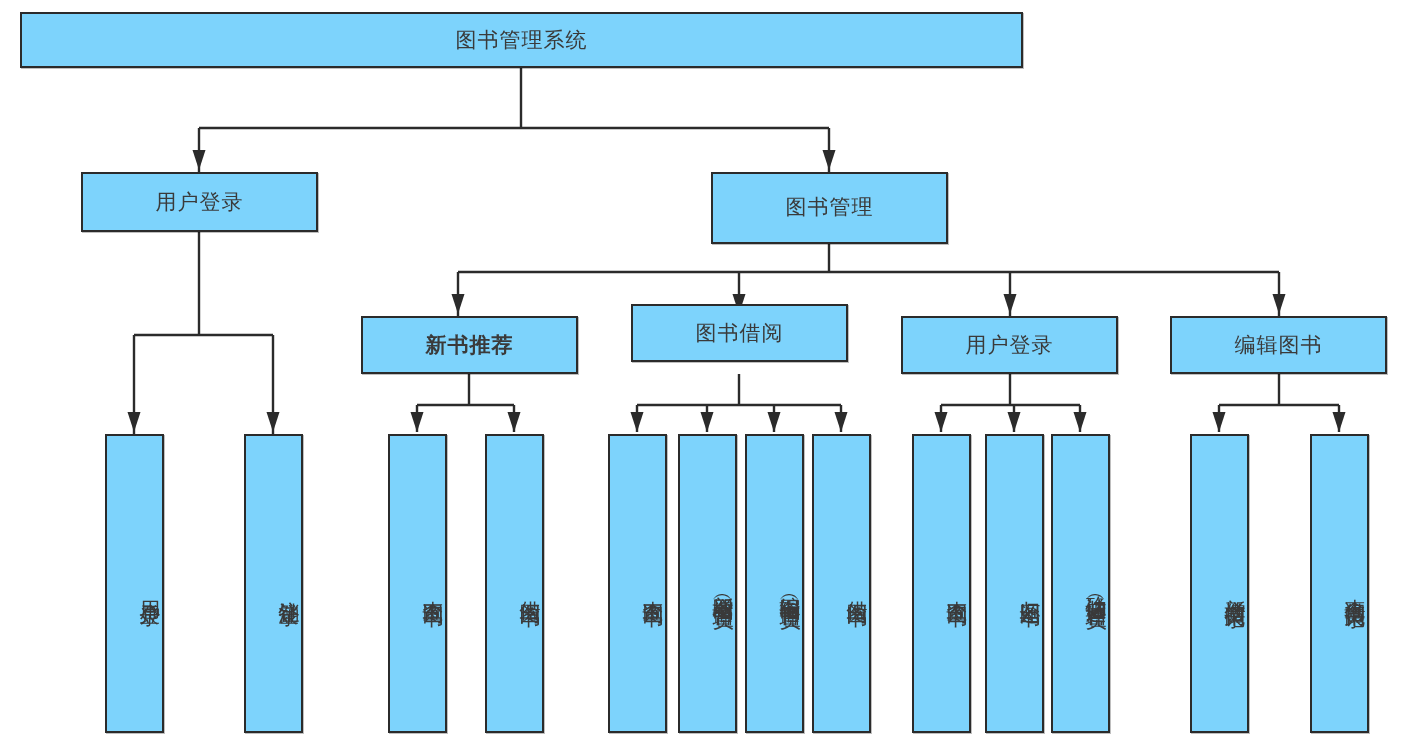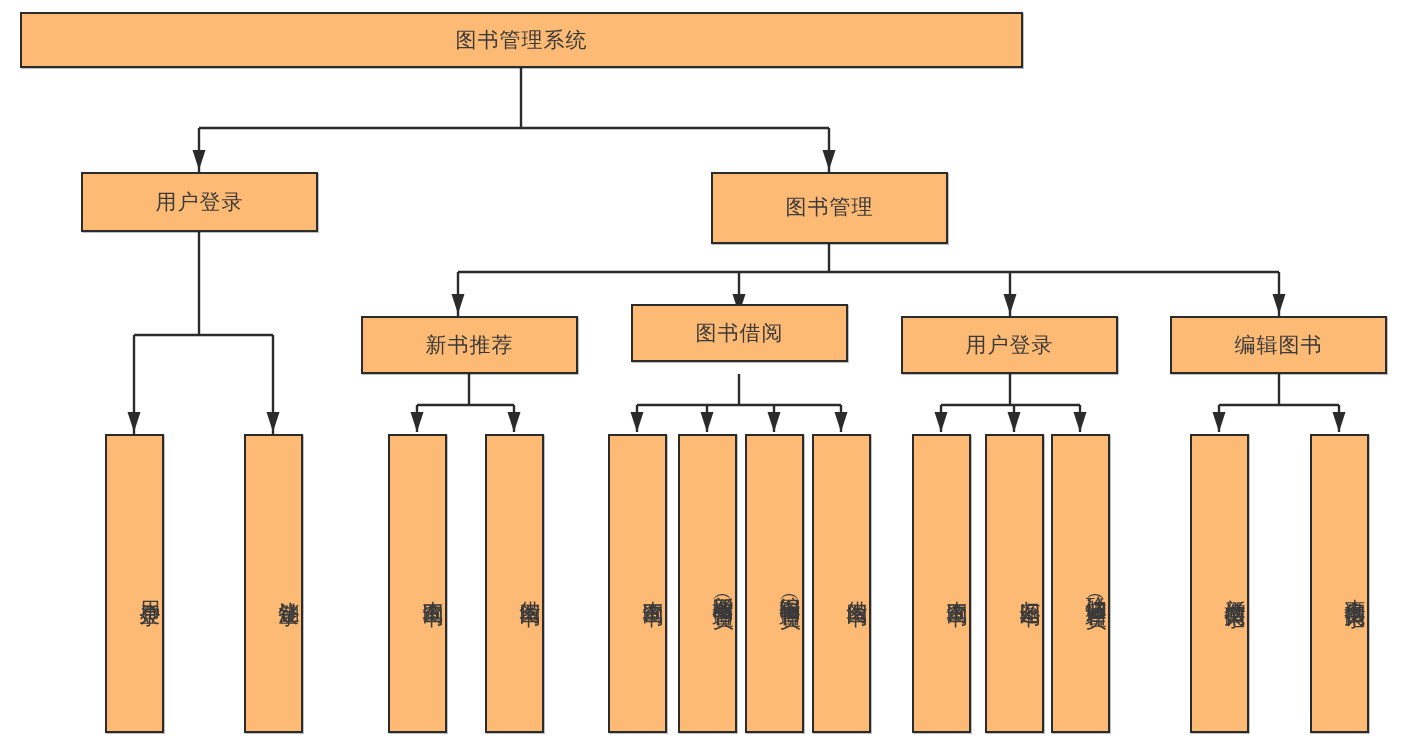--- a/index.html
+++ b/index.html
@@ -22,21 +22,21 @@
     left: 0;
     top: 0;
     width: 1405px;
     height: 747px;
     pointer-events: none;
   }
   .node {
     position: absolute;
     box-sizing: border-box;
     border: 2px solid #2b2b2b;
-    background: #fdba74;
+    background: #7dd3fc;
     display: flex;
     align-items: center;
     justify-content: center;
     color: #3a3a3a;
     box-shadow: 1px 1px 0 rgba(0,0,0,0.25);
   }
   .node.horiz {
     font-size: 21px;
     letter-spacing: 1px;
     line-height: 1.2;
@@ -127,21 +127,21 @@
   <div id="nodes">
       <div class="node horiz" style="left: 20px; top: 12px; width: 1003px; height: 56px;">
         <span class="hlabel">图书管理系统</span>
       </div>
       <div class="node horiz" style="left: 81px; top: 172px; width: 237px; height: 60px;">
         <span class="hlabel">用户登录</span>
       </div>
       <div class="node horiz" style="left: 711px; top: 172px; width: 237px; height: 72px; font-family: Liberation Serif, serif;">
         <span class="hlabel">图书管理</span>
       </div>
-      <div class="node horiz" style="left: 361px; top: 316px; width: 217px; height: 58px;">
+      <div class="node horiz" style="left: 361px; top: 316px; width: 217px; height: 58px; font-weight: bold;">
         <span class="hlabel">新书推荐</span>
       </div>
       <div class="node horiz" style="left: 631px; top: 304px; width: 217px; height: 58px;">
         <span class="hlabel">图书借阅</span>
       </div>
       <div class="node horiz" style="left: 901px; top: 316px; width: 217px; height: 58px;">
         <span class="hlabel">用户登录</span>
       </div>
       <div class="node horiz" style="left: 1170px; top: 316px; width: 217px; height: 58px;">
         <span class="hlabel">编辑图书</span>

